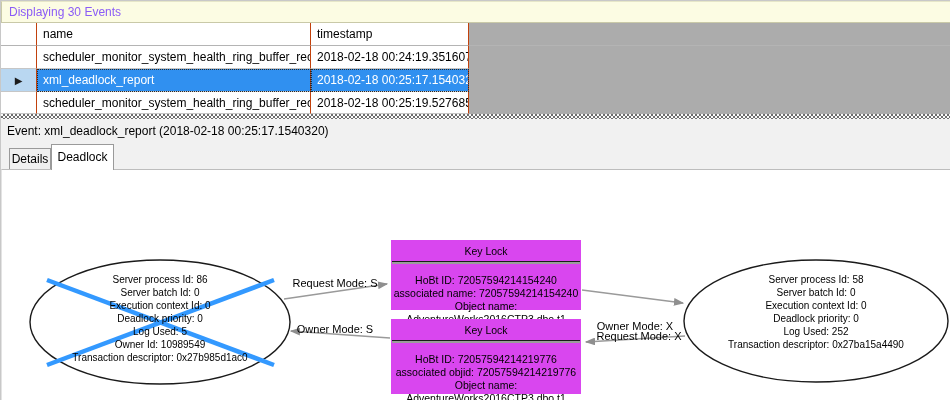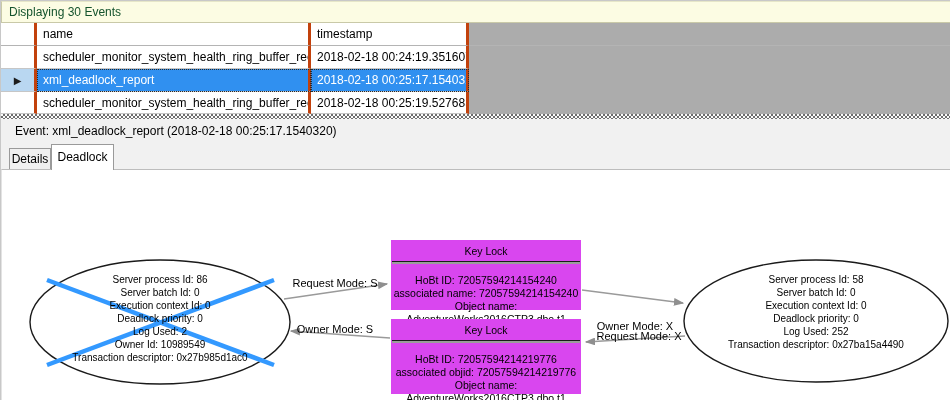--- a/index.html
+++ b/index.html
@@ -4,46 +4,46 @@
 <style>
   * { margin:0; padding:0; box-sizing:border-box; }
   html,body { width:950px; height:400px; background:#fff; overflow:hidden;
     font-family:"Liberation Sans", sans-serif; color:#000; }
   .stage { position:relative; width:950px; height:400px; border:1px solid #c8c8c8; }
 
   
   .events-header {
     position:absolute; left:0; top:0; width:950px; height:22px;
     background:#fcfce3; border:1px solid #c9c9a8; border-top:1px solid #e6e6c8;
-    font-size:12px; line-height:20px; padding-left:7px; color:#14532d;
+    font-size:12px; line-height:20px; padding-left:7px; color:#8b5cf6;
   }
 
   
   .grid { position:absolute; left:0; top:22px; width:950px; height:91px; background:#acacac; }
   .grow { display:flex; height:23px; background:#acacac; }
   .grow:nth-child(4) { height:22px; }
-  .cell { background:#fff; border-right:3px solid #c2410c; border-bottom:1px solid #c6c6c6;
+  .cell { background:#fff; border-right:1px solid #c2410c; border-bottom:1px solid #c6c6c6;
     font-size:12px; line-height:22px; white-space:nowrap; overflow:hidden; }
   .c-sel { width:36px; flex:0 0 36px; text-align:center; }
   .c-name { width:274px; flex:0 0 274px; padding-left:6px; }
   .c-ts { width:158px; flex:0 0 158px; padding-left:6px; }
   .c-fill { flex:1 1 auto; background:#acacac; border:none; }
   .hdr .cell { border-bottom:1px solid #b4b4b4; }
   .sel-row .c-name, .sel-row .c-ts {
     background:#3090f0; color:#fff; outline:1px dotted #2a2a2a; outline-offset:-1px; }
   .sel-row .c-sel { background:#b9d7f1; }
   .sel-arrow { font-size:10px; color:#1c1c1c; line-height:22px; }
 
   
   .splitter { position:absolute; left:0; top:113px; width:950px; height:5px;
     background:repeating-conic-gradient(#6e6e6e 0% 25%, #fbfbfb 0% 50%) 0 0/4px 4px; }
 
   
   .event-bar { position:absolute; left:0; top:118px; width:950px; height:23px;
-    background:#f1f1f1; font-size:12px; line-height:24px; padding-left:14px; }
+    background:#f1f1f1; font-size:12px; line-height:24px; padding-left:6px; }
 
   
   .tabstrip { position:absolute; left:0; top:141px; width:950px; height:27px; background:#f1f1f1; }
   .tab { position:absolute; font-size:12px; text-align:center; }
   .tab-inactive { left:8px; top:6px; height:21px; width:42px; line-height:20px;
     background:#f0f0f0; border:1px solid #9a9a9a; border-bottom:none; z-index:1; }
   .tab-active { left:50px; top:2px; height:26px; width:63px; line-height:24px;
     background:#fff; border:1px solid #9a9a9a; border-bottom:none; z-index:3; }
 
   
@@ -140,21 +140,21 @@
 
       <line x1="45" y1="110" x2="272" y2="195" stroke="#3399ff" stroke-width="4.5"></line>
       <line x1="45" y1="195" x2="272" y2="110" stroke="#3399ff" stroke-width="4.5"></line>
     </svg>
 
     <div class="node-text victim-text">
       <span>Server process Id: 86</span>
       <span>Server batch Id: 0</span>
       <span>Execution context Id: 0</span>
       <span>Deadlock priority: 0</span>
-      <span>Log Used: 2</span>
+      <span>Log Used: 5</span>
       <span>Owner Id: 10989549</span>
       <span>Transaction descriptor: 0x27b985d1ac0</span>
     </div>
 
     <div class="node-text owner-text">
       <span>Server process Id: 58</span>
       <span>Server batch Id: 0</span>
       <span>Execution context Id: 0</span>
       <span>Deadlock priority: 0</span>
       <span>Log Used: 252</span>

